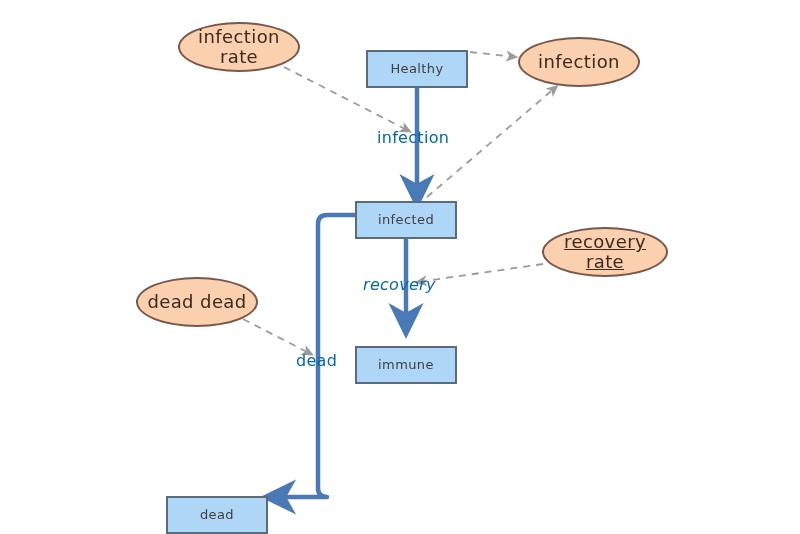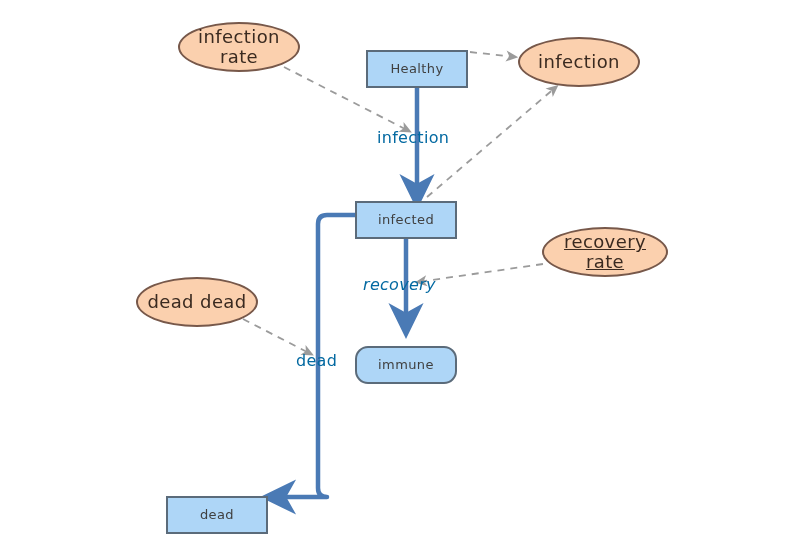--- a/index.html
+++ b/index.html
@@ -89,21 +89,21 @@
   </svg>
 
   <div class="node stock" style="left:366px; top:32px; width:102px; height:38px;">
     <span>Healthy</span>
   </div>
 
   <div class="node stock" style="left:355px; top:183px; width:102px; height:38px;">
     <span>infected</span>
   </div>
 
-  <div class="node stock" style="left:355px; top:328px; width:102px; height:38px;border-radius:13px;">
+  <div class="node stock" style="left:355px; top:328px; width:102px; height:38px;">
     <span>immune</span>
   </div>
 
   <div class="node stock" style="left:166px; top:478px; width:102px; height:38px;">
     <span>dead</span>
   </div>
 
   <div class="node param" style="left:178px; top:22px; width:122px; height:50px;">
     <span>infection rate</span>
   </div>

